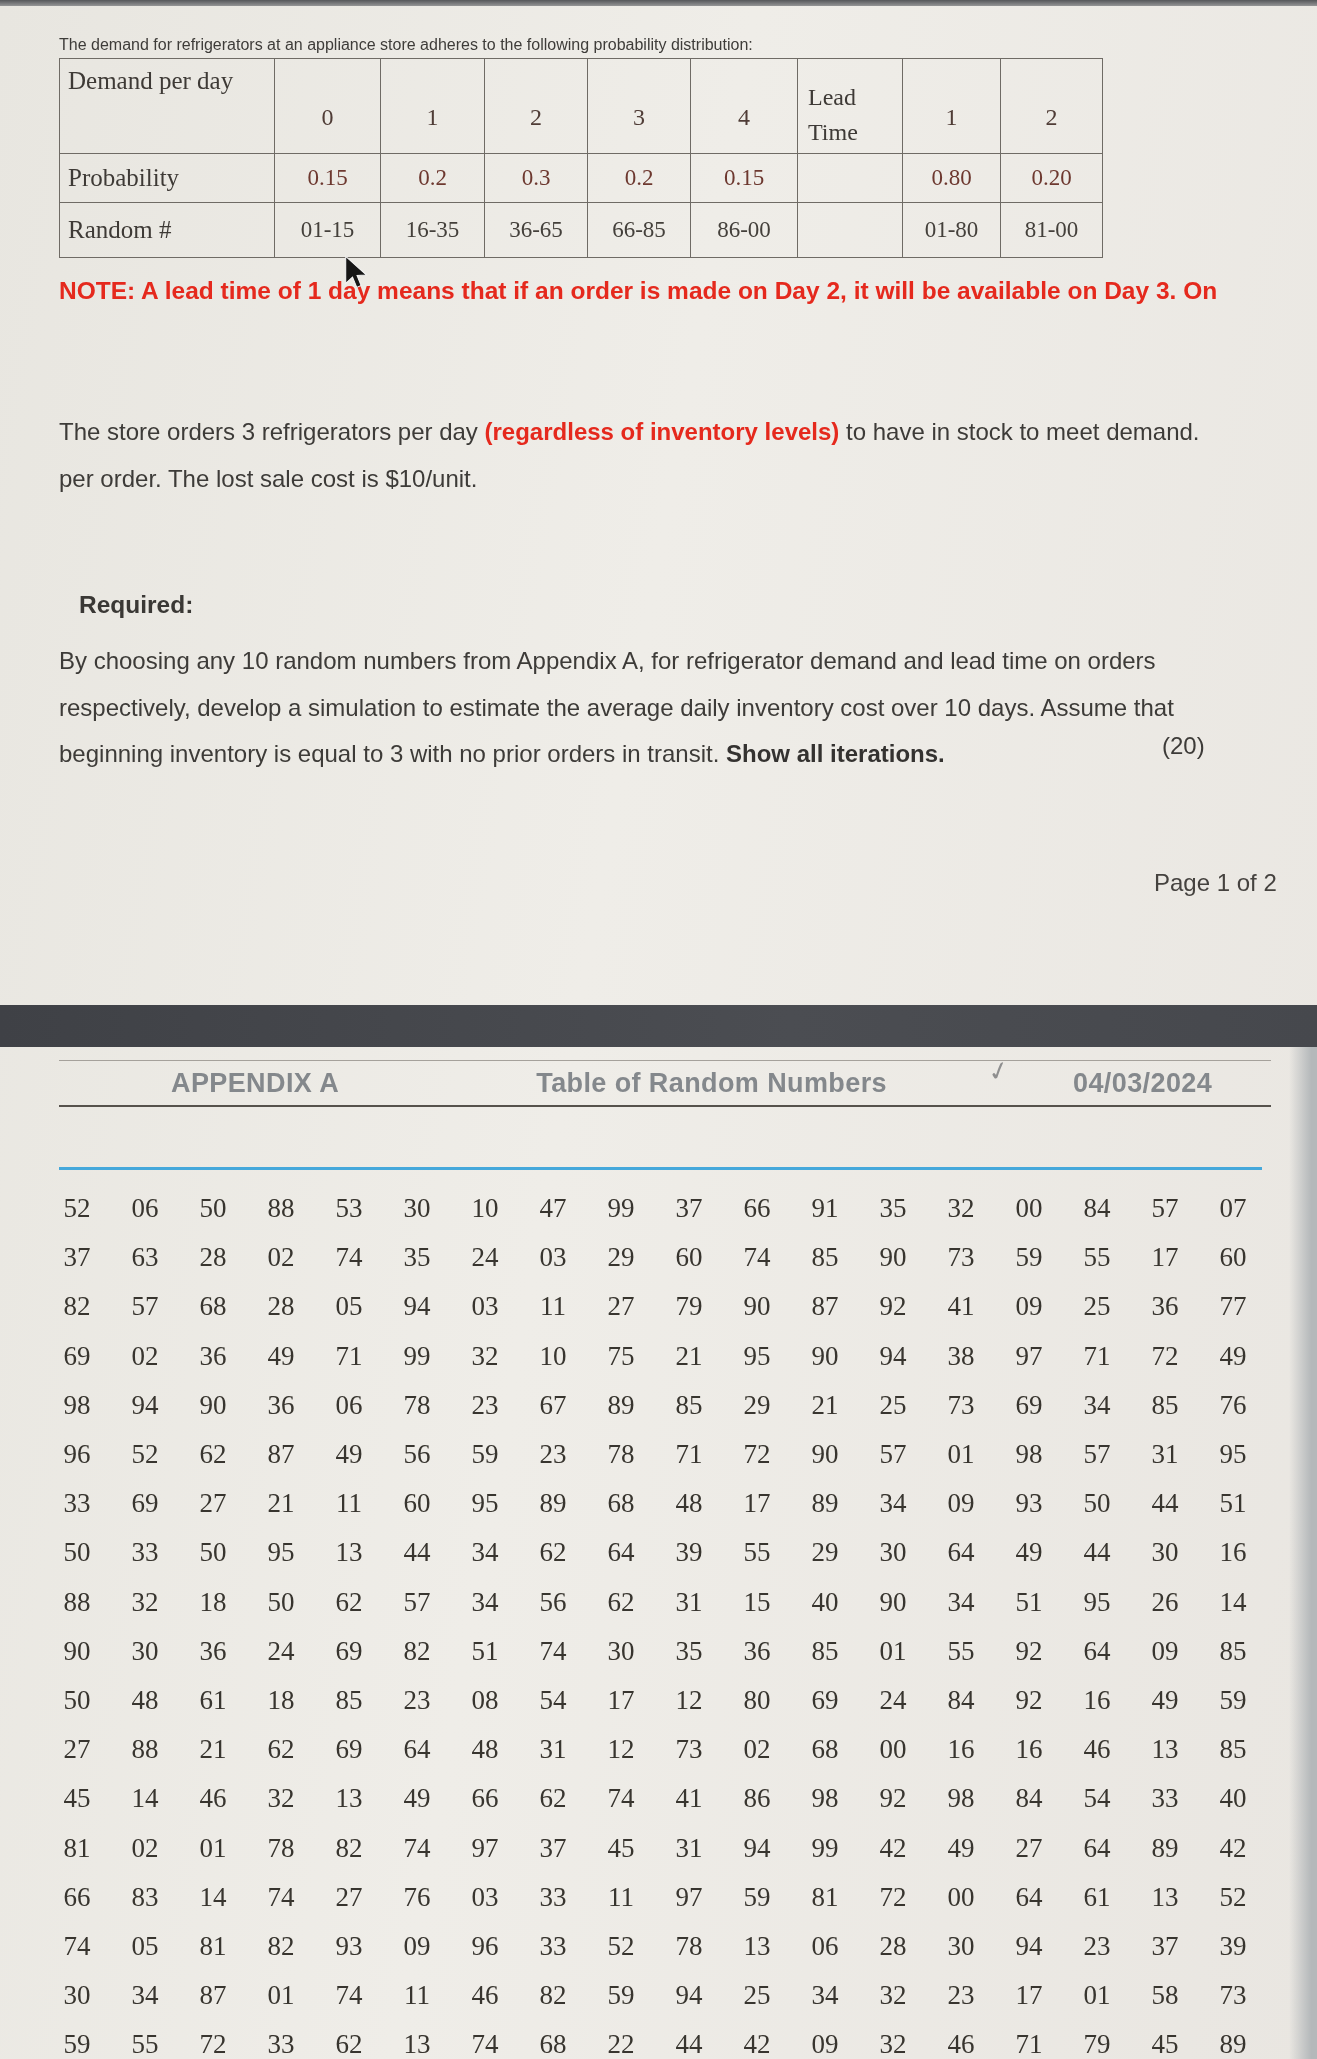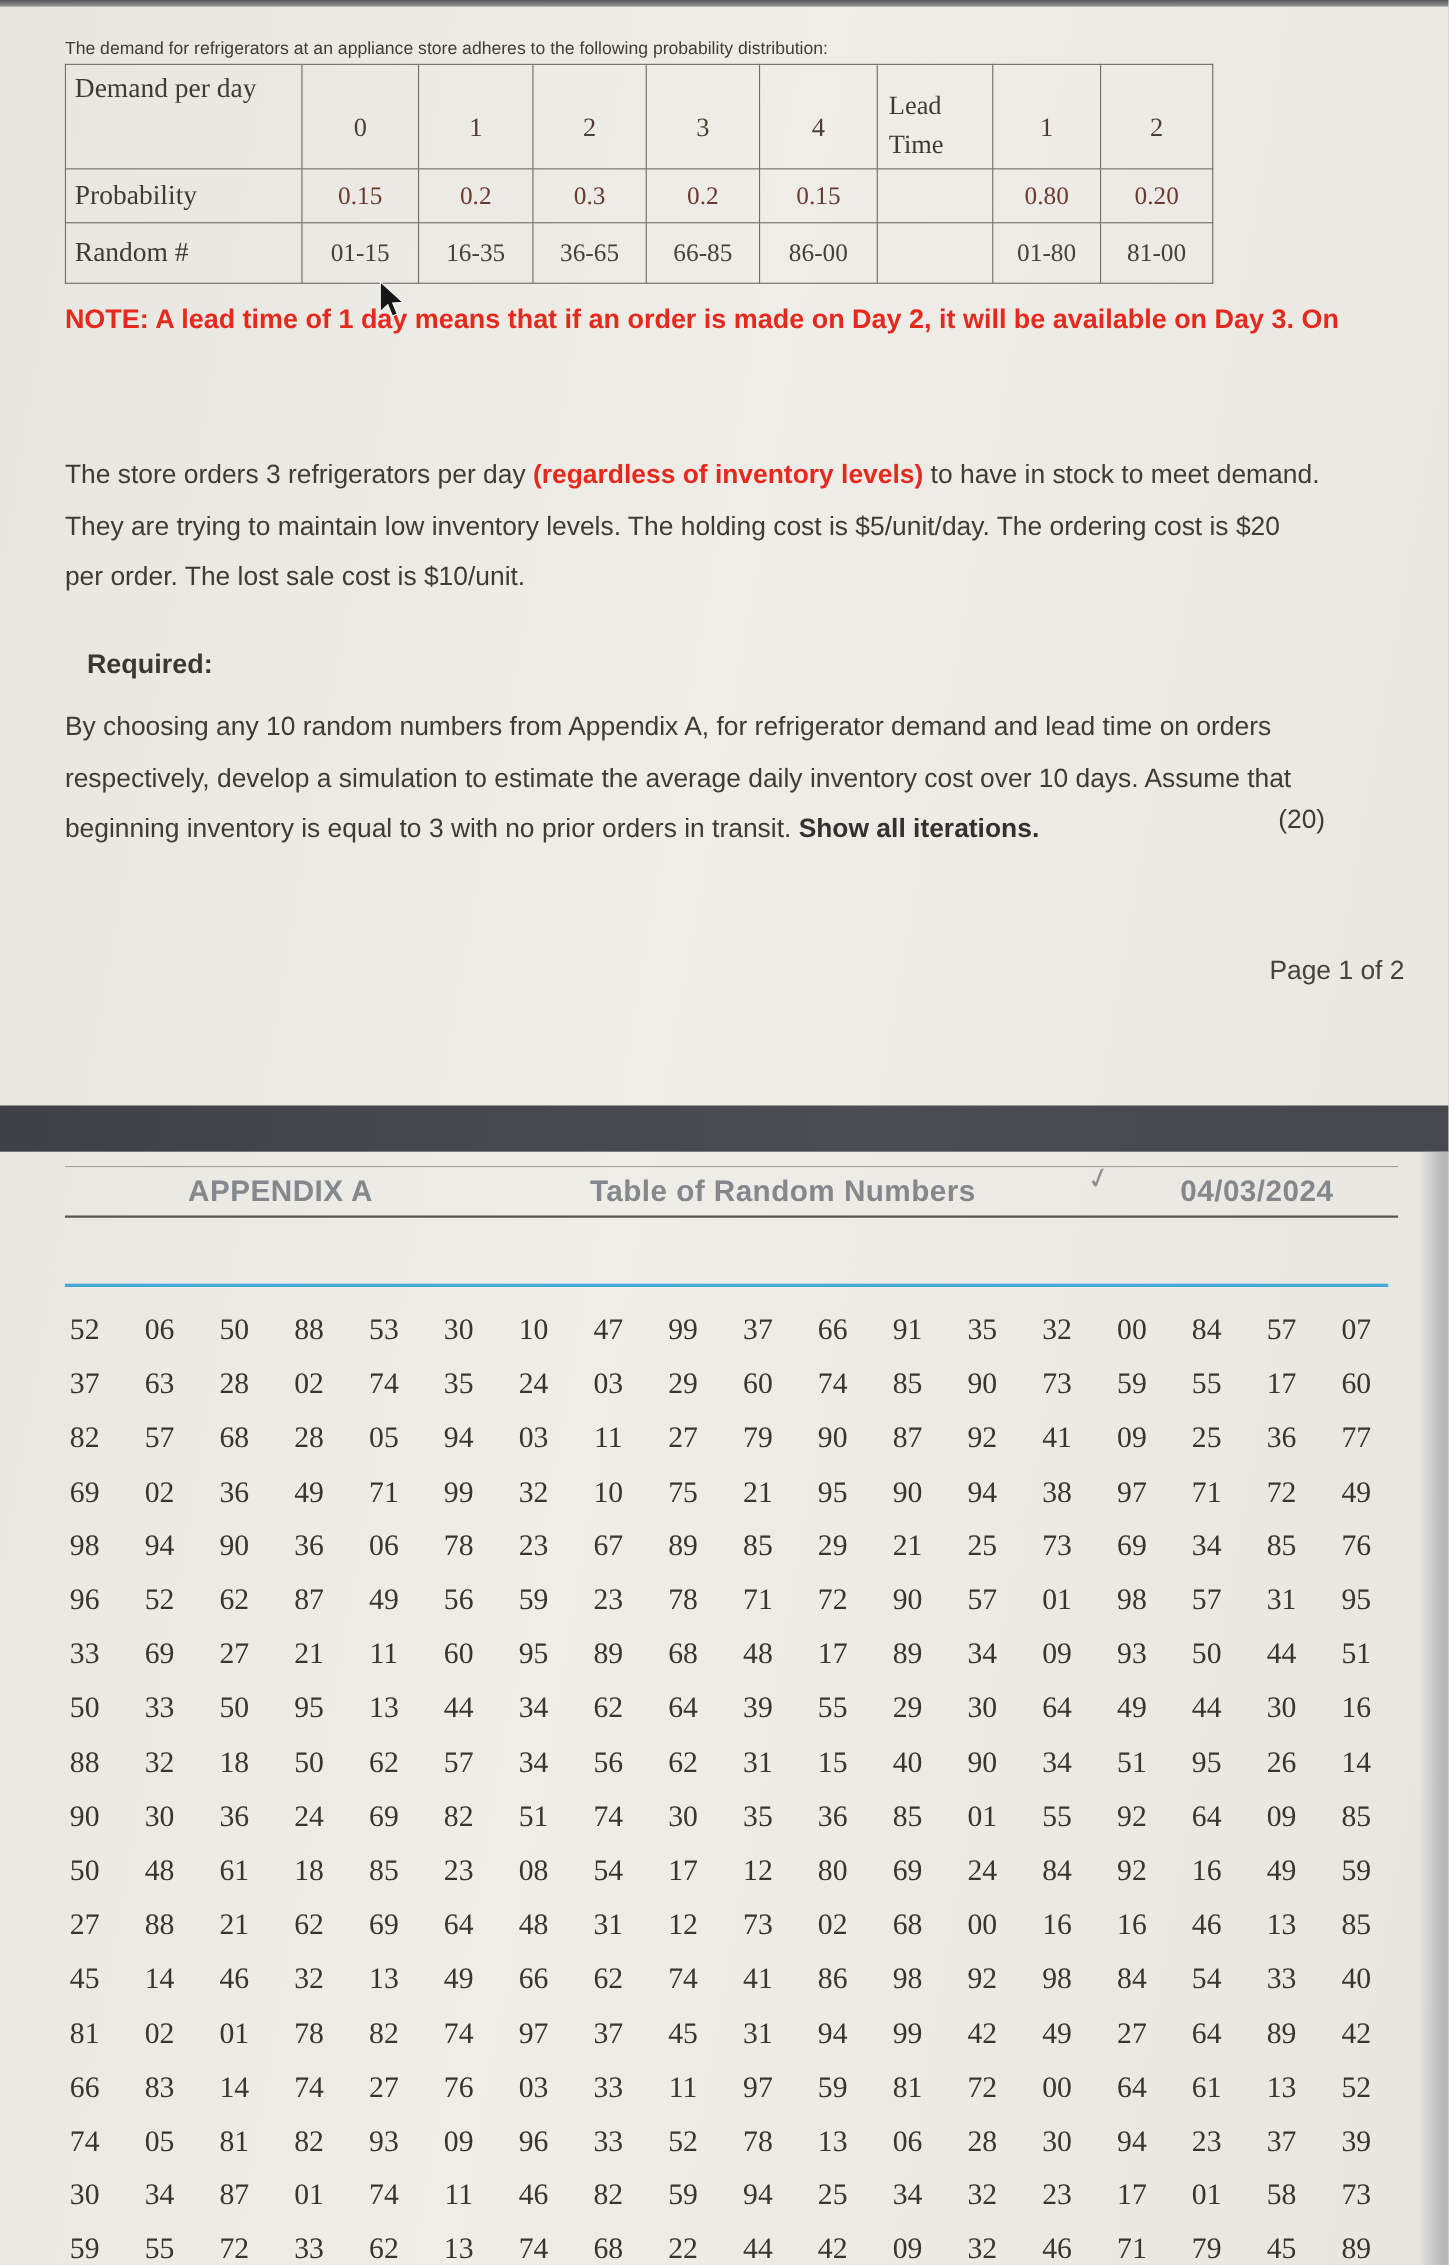--- a/index.html
+++ b/index.html
@@ -120,21 +120,20 @@
   </div>
 
   <svg class="abs" id="cursor" viewBox="0 0 20 28">
     <path d="M2 1 L2 22 L7.3 17.2 L10.6 25.2 L14 23.7 L10.8 15.9 L18 15.5 Z" fill="#161616" stroke="#f5f5f5" stroke-width="0.8"></path>
   </svg>
 
   <div class="abs" id="para1">
     <div>
       <span>The store orders 3 refrigerators per day </span><span class="redbold">(regardless of inventory levels)</span><span> to have in stock to meet demand.</span>
     </div>
-    <div>They are trying to maintain low inventory levels. The holding cost is $5/unit/day. The ordering cost is $20</div>
     <div>per order. The lost sale cost is $10/unit.</div>
   </div>
 
   <div class="abs" id="required">Required:</div>
 
   <div class="abs" id="para2">
     <div>By choosing any 10 random numbers from Appendix A, for refrigerator demand and lead time on orders</div>
     <div>respectively, develop a simulation to estimate the average daily inventory cost over 10 days. Assume that</div>
     <div>
       <span>beginning inventory is equal to 3 with no prior orders in transit. </span><span class="bold">Show all iterations.</span>

